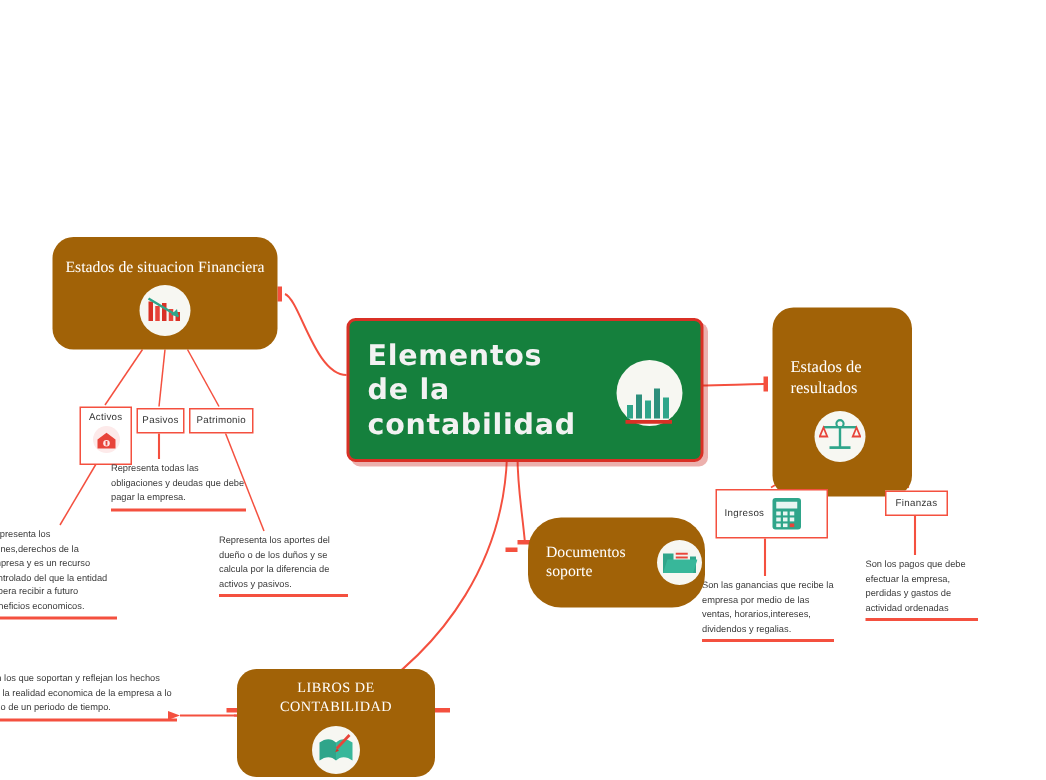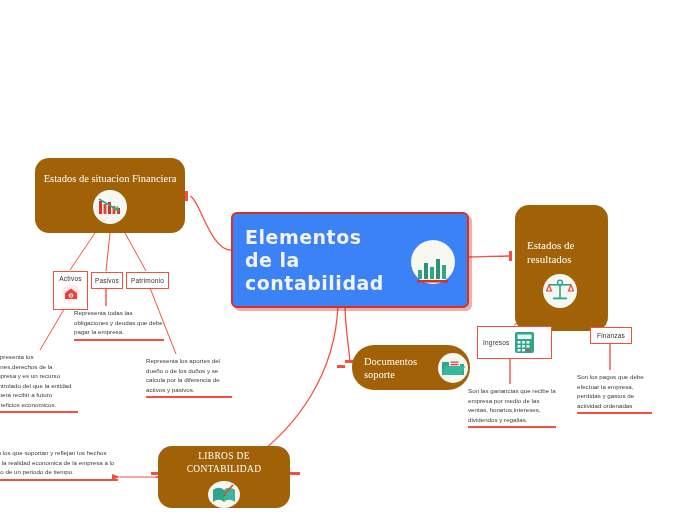--- a/index.html
+++ b/index.html
@@ -3,21 +3,21 @@
 <meta charset="utf-8">
 <style>
   html,body{margin:0;padding:0;background:#ffffff;}
   body{width:697px;height:520px;overflow:hidden;font-family:"Liberation Sans",sans-serif;}
   #canvas{position:relative;width:697px;height:520px;background:#fff;}
   svg.links{position:absolute;left:0;top:0;width:697px;height:520px;pointer-events:none;}
 
   
   .main-node{
     position:absolute;left:231px;top:212px;width:234px;height:92px;
-    background:#3b82f6;border:2px solid #d93025;border-radius:6px;
+    background:#15803d;border:2px solid #d93025;border-radius:6px;
     box-shadow:3px 3px 0 rgba(200,30,20,.35);
     display:flex;align-items:center;
   }
   .main-title{
     color:#f2f2f2;font-family:"DejaVu Sans",sans-serif;font-weight:bold;
     font-size:19px;line-height:23px;letter-spacing:.5px;
     padding-left:12px;width:160px;white-space:pre-line;
   }
   .main-icon{
     position:absolute;right:12px;top:26px;width:44px;height:44px;border-radius:50%;
@@ -37,24 +37,24 @@
   .circ-icon{
     width:34px;height:34px;border-radius:50%;background:#f7f7f2;
     display:flex;align-items:center;justify-content:center;margin-top:5px;
   }
 
   .n-esf{left:35px;top:158px;width:150px;height:75px;}
   .n-esf .label{font-size:10.5px;padding-top:4px;}
   .n-res{left:515px;top:205px;width:93px;height:126px;align-items:flex-start;}
   .n-res .label{font-size:11px;text-align:left;padding-left:12px;padding-top:10px;line-height:14px;}
   .n-res .circ-icon{margin-left:28px;margin-top:8px;}
-  .n-doc{left:352px;top:345px;width:118px;height:45px;border-radius:22px;flex-direction:row;}
+  .n-doc{left:352px;top:345px;width:118px;height:60px;border-radius:22px;flex-direction:row;}
   .n-doc .label{font-size:10.5px;text-align:left;line-height:13px;padding-left:10px;width:66px;}
   .n-doc .circ-icon{margin-top:0;width:30px;height:30px;}
-  .n-lib{left:158px;top:446px;width:132px;height:62px;}
+  .n-lib{left:158px;top:446px;width:132px;height:72px;border-radius:13px;}
   .n-lib .label{font-family:"Liberation Serif",serif;font-size:9.5px;padding-top:4px;letter-spacing:.3px;}
   .n-lib .circ-icon{width:32px;height:32px;}
 
   
   .box{
     position:absolute;background:#ffffff;border:1.6px solid #f4503f;
     display:flex;align-items:center;justify-content:center;
   }
   .box .blabel{
     font-family:"Liberation Sans",sans-serif;font-size:6.5px;color:#333333;

